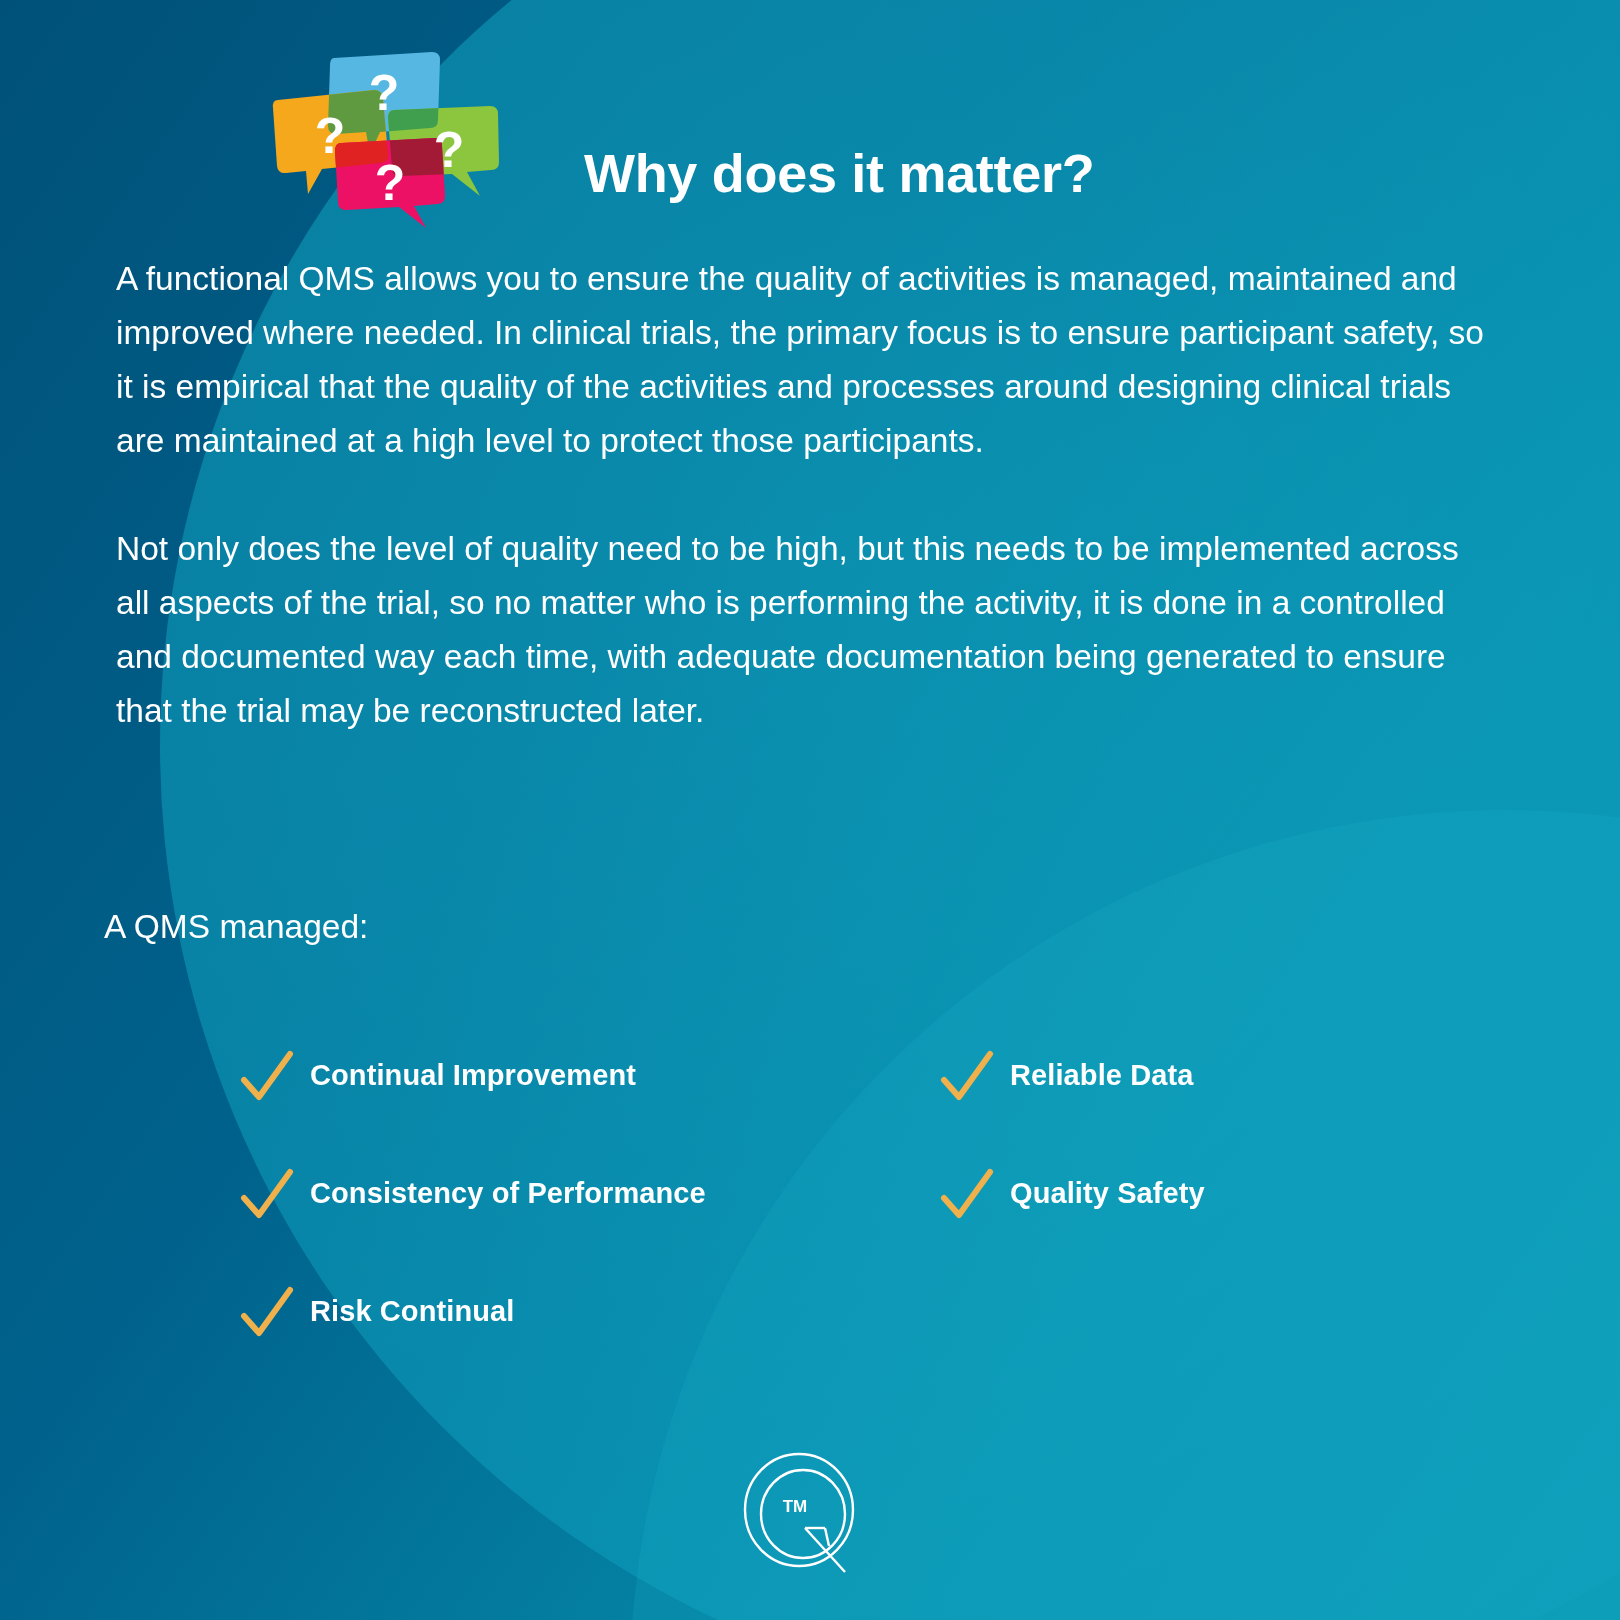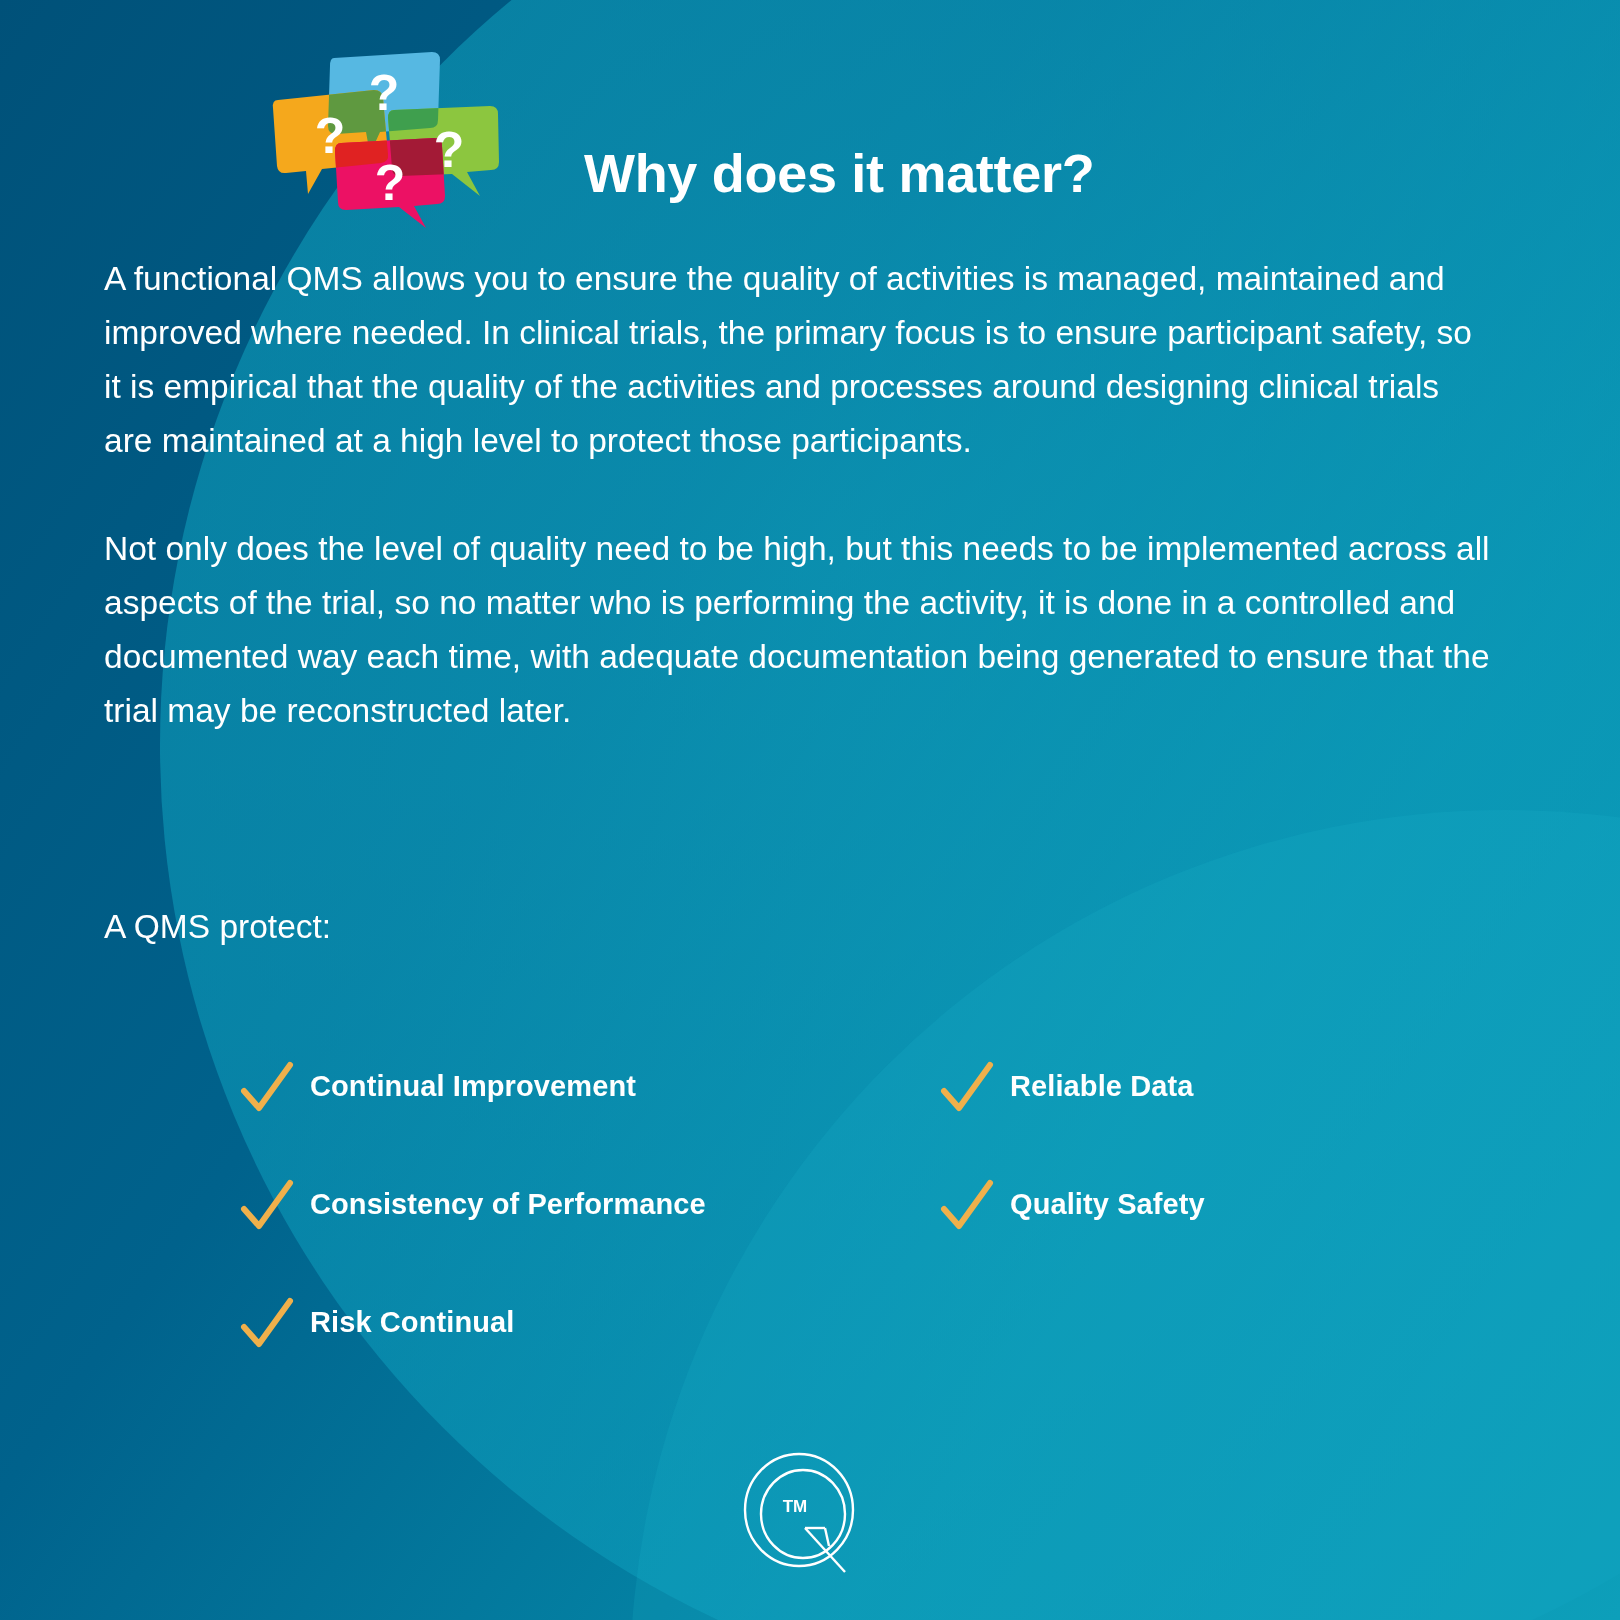--- a/index.html
+++ b/index.html
@@ -78,42 +78,42 @@
     position: absolute;
     left: 104px;
     top: 252px;
     width: 1390px;
     color: #ffffff;
     font-size: 33.5px;
     line-height: 54px;
     font-weight: 400;
   }
   .body-copy p {
-    margin: 0 0 54px 0;
+    margin: 0 0 54px 12px;
   }
   .supports-label {
     position: absolute;
     left: 104px;
     top: 900px;
     color: #ffffff;
     font-size: 33.5px;
     line-height: 54px;
   }
 
   
   .checklist {
     position: absolute;
     left: 0;
     top: 1015px;
     width: 100%;
     height: 330px;
   }
   .check-col {
     position: absolute;
-    top: 12px;
+    top: 1px;
   }
   .check-col.left  { left: 240px; }
   .check-col.right { left: 940px; }
 
   .check-item {
     display: flex;
     align-items: center;
     height: 118px;
   }
   .check-mark {
@@ -227,21 +227,21 @@
       </svg>
 
       <div class="page-title">Why does it matter?</div>
     </div>
 
     <div class="body-copy">
       <p>A functional QMS allows you to ensure the quality of activities is managed, maintained and improved where needed. In clinical trials, the primary focus is to ensure participant safety, so it is empirical that the quality of the activities and processes around designing clinical trials are maintained at a high level to protect those participants.</p>
       <p>Not only does the level of quality need to be high, but this needs to be implemented across all aspects of the trial, so no matter who is performing the activity, it is done in a controlled and documented way each time, with adequate documentation being generated to ensure that the trial may be reconstructed later.</p>
     </div>
 
-    <div class="supports-label">A QMS protect:</div>
+    <div class="supports-label">A QMS managed:</div>
 
     <div class="checklist">
 
       <div class="check-col left">
         <div class="check-item">
           <svg class="check-mark" viewBox="0 0 54 54">
             <path d="M4 30 L19 47 L50 4" fill="none" stroke="#f0b04b" stroke-width="6" stroke-linecap="round" stroke-linejoin="round"></path>
           </svg>
           <span class="check-label">Continual Improvement</span>
         </div>

